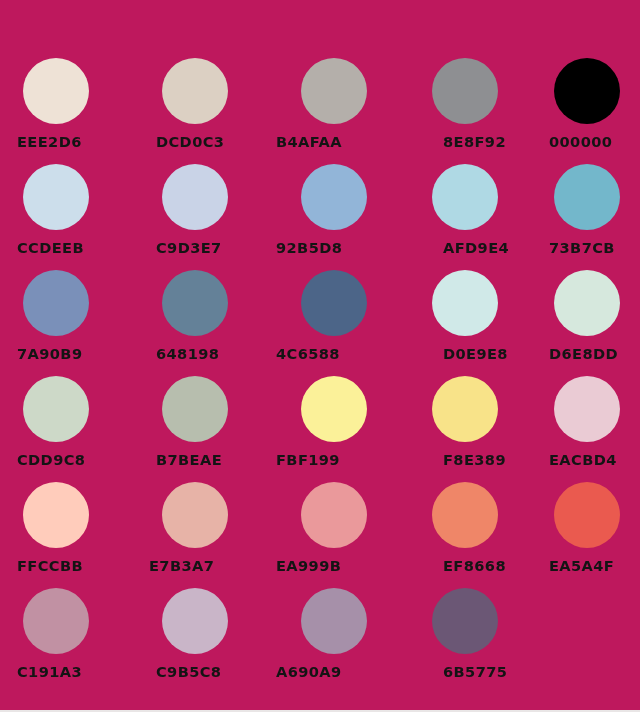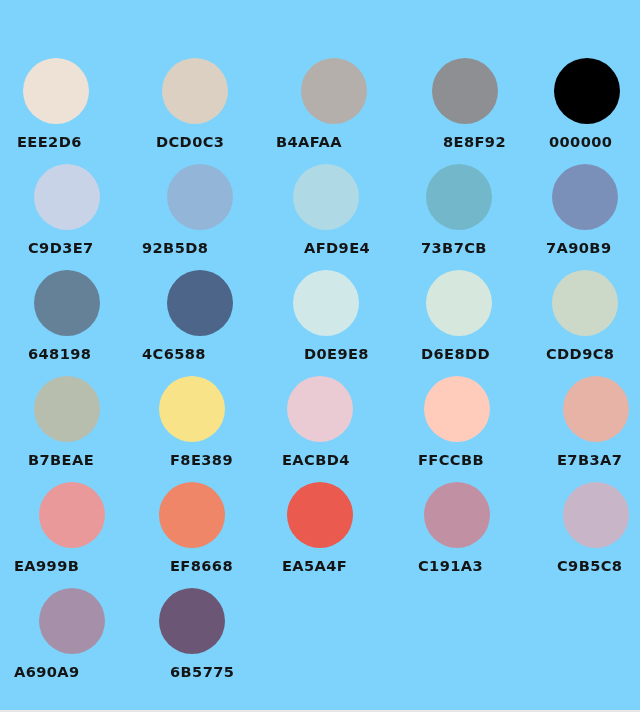--- a/index.html
+++ b/index.html
@@ -63,41 +63,45 @@
   .swatch.col-5 .swatch-dot { margin-left: 11px; }
   .swatch.col-1 .swatch-label { margin-left: 3px; }
   .swatch.col-2 .swatch-label { margin-left: 14px; }
   .swatch.col-3 .swatch-label { }
   .swatch.col-4 .swatch-label { margin-left: 28px; }
   .swatch.col-5 .swatch-label { margin-left: 6px; text-align: right; }
 </style>
 </head>
 <body style="background: rgb(244, 242, 242);">
 
-<div id="palette-board" style="background: #7dd3fc; text-decoration: underline;">
+<div id="palette-board" style="background: #be185d; text-decoration: underline;">
   <div class="swatch-grid">
       <div class="swatch col-1">
         <div class="swatch-dot" style="background: rgb(238, 226, 214);"></div>
         <div class="swatch-label" style="color: rgb(20, 20, 20);">EEE2D6</div>
       </div>
       <div class="swatch col-2">
         <div class="swatch-dot" style="background: rgb(220, 208, 195);"></div>
         <div class="swatch-label" style="color: rgb(20, 20, 20);">DCD0C3</div>
       </div>
       <div class="swatch col-3">
         <div class="swatch-dot" style="background: rgb(180, 175, 170);"></div>
         <div class="swatch-label" style="color: rgb(20, 20, 20);">B4AFAA</div>
       </div>
       <div class="swatch col-4">
         <div class="swatch-dot" style="background: rgb(142, 143, 146);"></div>
         <div class="swatch-label" style="color: rgb(20, 20, 20);">8E8F92</div>
       </div>
       <div class="swatch col-5">
         <div class="swatch-dot" style="background: rgb(0, 0, 0);"></div>
         <div class="swatch-label" style="color: rgb(20, 20, 20);">000000</div>
+      </div>
+      <div class="swatch col-1">
+        <div class="swatch-dot" style="background: rgb(204, 222, 235);"></div>
+        <div class="swatch-label" style="color: rgb(20, 20, 20);">CCDEEB</div>
       </div>
       <div class="swatch col-2">
         <div class="swatch-dot" style="background: rgb(201, 211, 231);"></div>
         <div class="swatch-label" style="color: rgb(20, 20, 20);">C9D3E7</div>
       </div>
       <div class="swatch col-3">
         <div class="swatch-dot" style="background: rgb(146, 181, 216);"></div>
         <div class="swatch-label" style="color: rgb(20, 20, 20);">92B5D8</div>
       </div>
       <div class="swatch col-4">
@@ -129,35 +133,39 @@
         <div class="swatch-label" style="color: rgb(20, 20, 20);">D6E8DD</div>
       </div>
       <div class="swatch col-1">
         <div class="swatch-dot" style="background: rgb(205, 217, 200);"></div>
         <div class="swatch-label" style="color: rgb(20, 20, 20);">CDD9C8</div>
       </div>
       <div class="swatch col-2">
         <div class="swatch-dot" style="background: rgb(183, 190, 174);"></div>
         <div class="swatch-label" style="color: rgb(20, 20, 20);">B7BEAE</div>
       </div>
+      <div class="swatch col-3">
+        <div class="swatch-dot" style="background: rgb(251, 241, 153);"></div>
+        <div class="swatch-label" style="color: rgb(20, 20, 20);">FBF199</div>
+      </div>
       <div class="swatch col-4">
         <div class="swatch-dot" style="background: rgb(248, 227, 137);"></div>
         <div class="swatch-label" style="color: rgb(20, 20, 20);">F8E389</div>
       </div>
       <div class="swatch col-5">
         <div class="swatch-dot" style="background: rgb(234, 203, 212);"></div>
         <div class="swatch-label" style="color: rgb(20, 20, 20);">EACBD4</div>
       </div>
       <div class="swatch col-1">
         <div class="swatch-dot" style="background: rgb(255, 204, 187);"></div>
         <div class="swatch-label" style="color: rgb(20, 20, 20);">FFCCBB</div>
       </div>
       <div class="swatch col-2">
         <div class="swatch-dot" style="background: rgb(231, 179, 167);"></div>
-        <div class="swatch-label" style="color: rgb(20, 20, 20);">E7B3A7</div>
+        <div class="swatch-label" style="color: rgb(20, 20, 20); margin-left: 7px;">E7B3A7</div>
       </div>
       <div class="swatch col-3">
         <div class="swatch-dot" style="background: rgb(234, 153, 155);"></div>
         <div class="swatch-label" style="color: rgb(20, 20, 20);">EA999B</div>
       </div>
       <div class="swatch col-4">
         <div class="swatch-dot" style="background: rgb(239, 134, 104);"></div>
         <div class="swatch-label" style="color: rgb(20, 20, 20);">EF8668</div>
       </div>
       <div class="swatch col-5">

